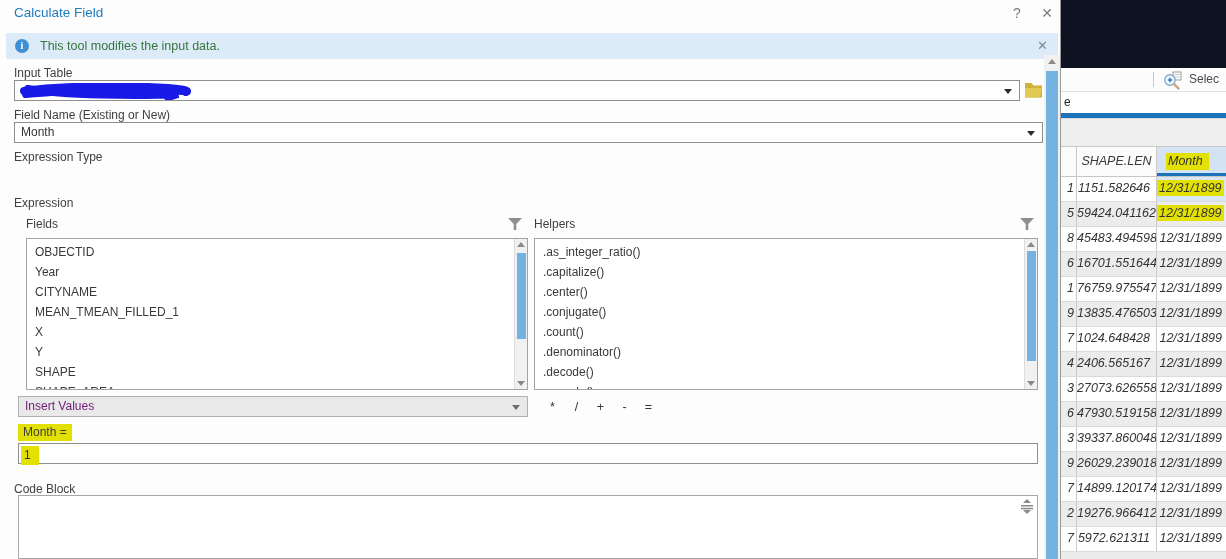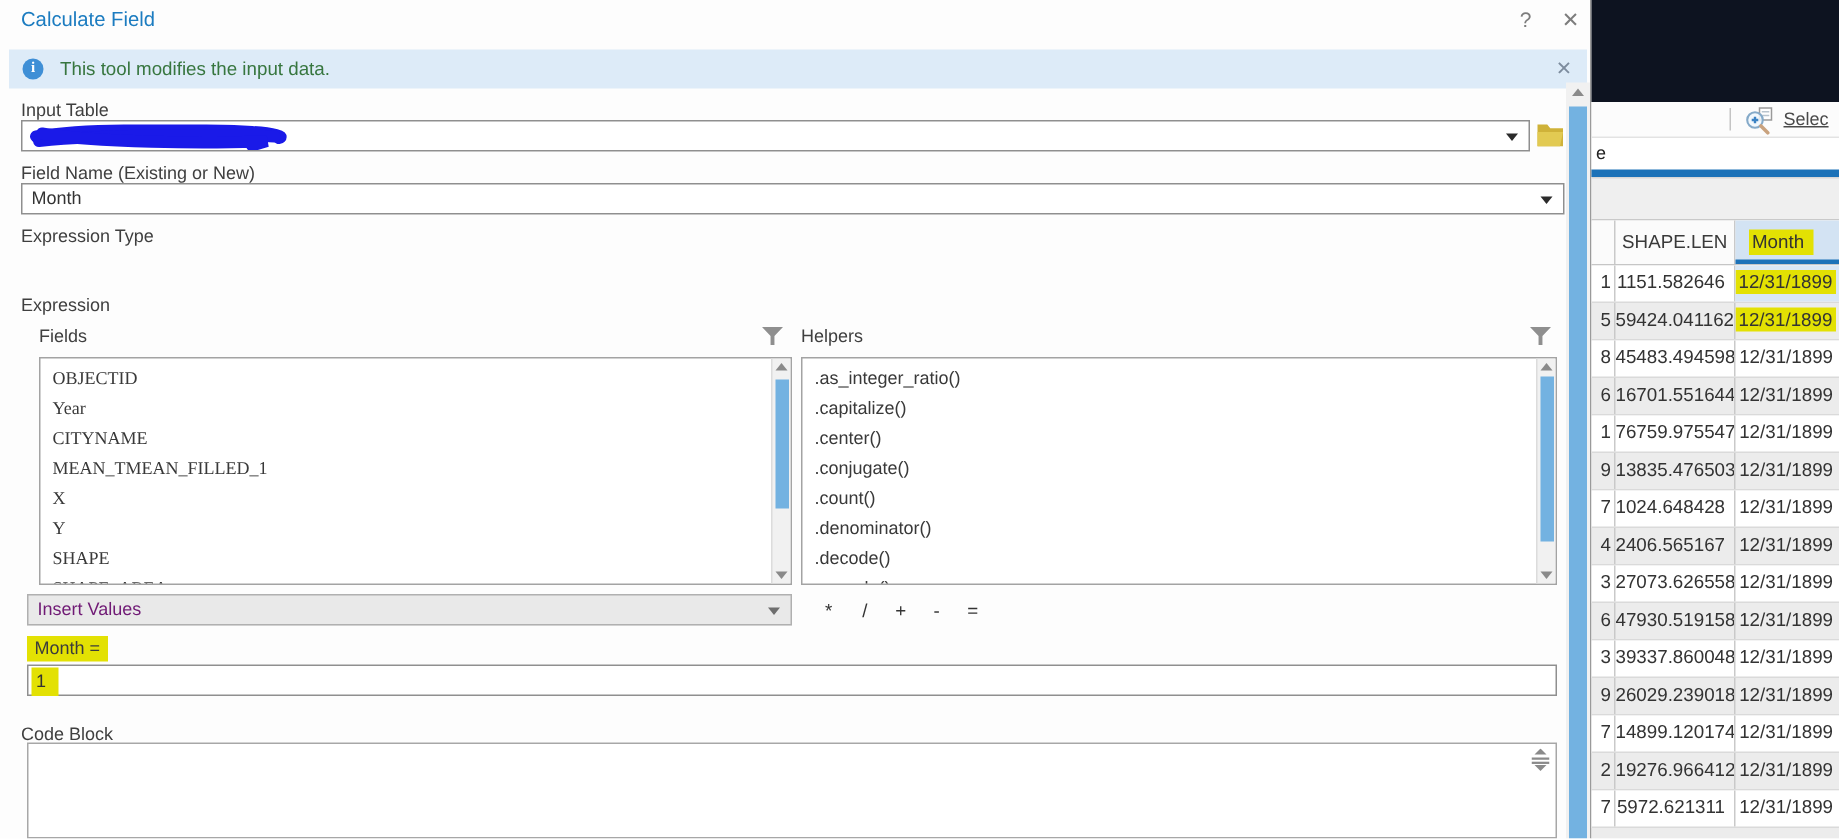--- a/index.html
+++ b/index.html
@@ -38,32 +38,32 @@
 
   .dlg-sb { left:1044px; top:55px; width:16px; height:504px; background:#f1f1f1; }
   .dlg-sb .tri-up { position:absolute; left:4px; top:4px; }
   .dlg-sb .sb-thumb { left:2px; width:12px; top:16px; bottom:0; }
 
   
   .right-panel { left:1060px; top:0; width:166px; height:559px; background:#fff; border-left:1px solid #9a9a9a; }
   .dark-box { left:0; top:0; width:166px; height:68px; background:var(--dark_panel); }
   .toolbar { left:0; top:68px; width:166px; height:24px; background:#fcfcfc; border-bottom:1px solid #e3e3e3; }
   .tb-sep { left:92px; top:4px; width:1px; height:15px; background:#c4c4c4; }
-  .tb-select-label { left:128px; top:4px; font-size:12px; color:#4a4a4a; white-space:nowrap;text-decoration:underline; }
+  .tb-select-label { left:128px; top:4px; font-size:12px; color:#4a4a4a; white-space:nowrap; }
   .tab-row { left:0; top:92px; width:166px; height:21px; background:#fff; }
   .tab-text { left:3px; top:3px; font-size:12px; color:#222; }
   .blue-line { left:0; top:113px; width:166px; height:5px; background:var(--tab_blue); }
   .gray-band { left:0; top:118px; width:166px; height:29px; background:#efefef; border-top:1px solid #d8d8d8; border-bottom:1px solid #c9c9c9; }
 
   .table-area { left:0; top:147px; width:166px; height:412px; font-size:12.5px; color:#333; }
   .trow, .thead { display:flex; width:166px; }
   .thead { height:30px; background:#fbfbfb; border-bottom:1px solid #c6c6c6; }
   .trow { height:25px; background:#fff; border-bottom:1px solid #dadada; }
   .trow.alt { background:#ececec; }
-  .tcell { overflow:hidden; white-space:nowrap; }
+  .tcell { overflow:hidden; white-space:nowrap;font-style:italic; }
   .c-num { width:16px; border-right:1px solid #c9c9c9; text-align:right; padding:4px 2px 0 0; }
   .c-len { width:80px; border-right:1px solid #c9c9c9; text-align:right; padding:4px 6px 0 0; }
   .c-month { flex:1; text-align:right; padding:4px 5px 0 0; }
   .thead .c-num, .thead .c-len, .thead .c-month { padding-top:7px; }
   .thead .c-len { text-align:center; padding-right:0; color:#3a3a3a; }
   .thead .c-month { background:var(--header_month_bg); border-bottom:3px solid var(--tab_blue); text-align:left; padding-left:9px; }
   .month-hl { background:var(--highlight_yellow); padding:1px 6px 2px 2px; }
   .hl-row .month-val { background:var(--highlight_yellow); padding:1px 2px; }
   .trow.sel .c-month { background:#d9e7f5; }
   .partial-row { height:7px; background:#ececec; width:166px; }
@@ -114,21 +114,21 @@
     <div class="abs lbl" style="left:14px; top:150px;">Expression Type</div>
 
     <div class="abs lbl" style="left:14px; top:196px;">Expression</div>
 
     <div class="abs lbl" style="left:26px; top:217px;">Fields</div>
     <div class="abs" style="left:508px; top:217px;">
       <svg width="14" height="14" viewBox="0 0 14 14">
           <polygon points="0,1 14,1 8.3,7 8.3,13 5.7,13 5.7,7" fill="#8f8f8f"></polygon>
         </svg>
     </div>
-    <div class="abs listbox" style="left:26px; top:238px; width:502px; height:152px;font-family:Liberation Serif, serif;">
+    <div class="abs listbox" style="left:26px; top:238px; width:502px; height:152px;">
 
       <div class="list-sb">
         <div class="tri-up abs" style="left:2px; top:3px;"></div>
         <div class="sb-thumb" style="top:14px; height:86px;"></div>
         <div class="tri-down abs" style="left:2px; bottom:3px;"></div>
       </div>
     <div class="list-item">OBJECTID</div>
         <div class="list-item">Year</div>
         <div class="list-item alt">CITYNAME</div>
         <div class="list-item alt">MEAN_TMEAN_FILLED_1</div>

